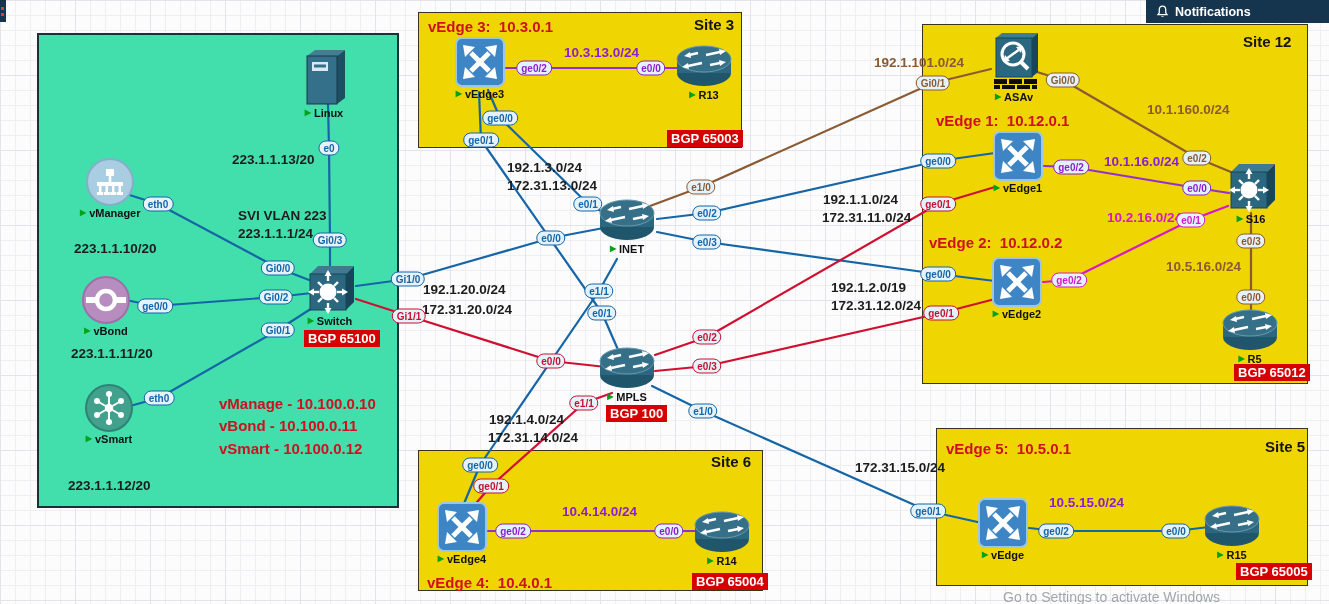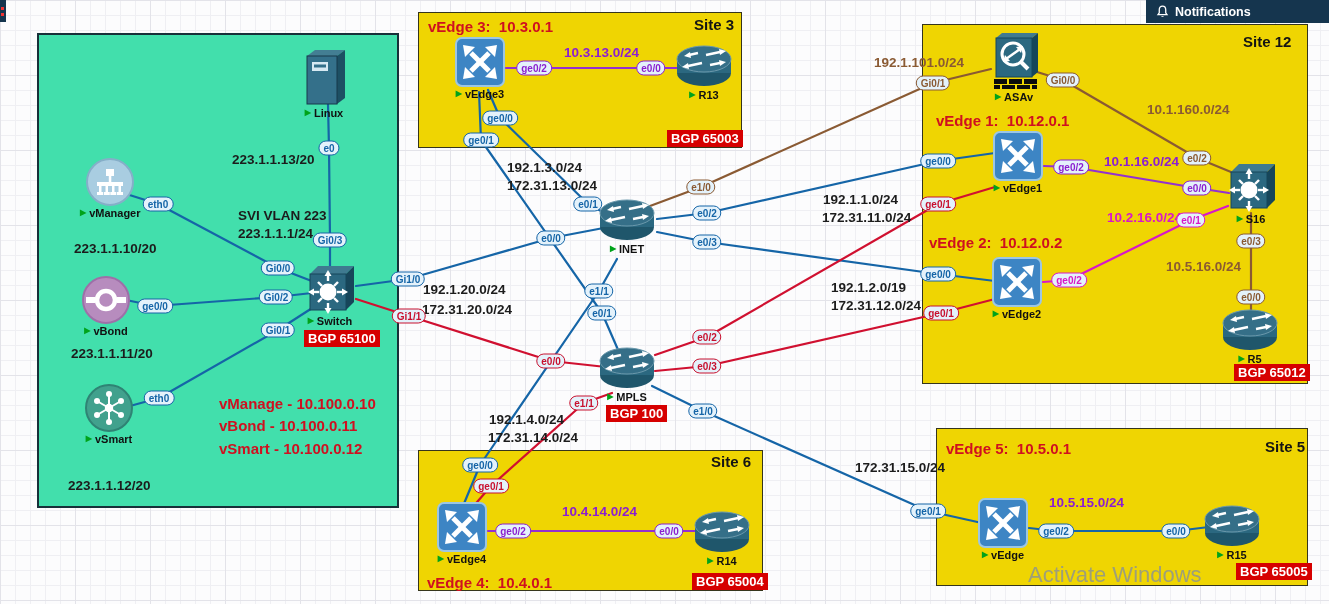--- a/index.html
+++ b/index.html
@@ -564,15 +564,15 @@
       <path d="M4.8 10.2 a1.3 1.3 0 0 0 2.4 0 Z" fill="#fff"></path>
     </svg>
     <span>Notifications</span>
   </div>
 
   <div id="corner">
       <i style="top:7px"></i>
       <i style="top:13px"></i>
     </div>
 
-  <div class="wm1">Activate Windows</div>
+  <div class="wm2">Go to Settings to activate Windows</div>
 
 </div>
 
 </body></html>

